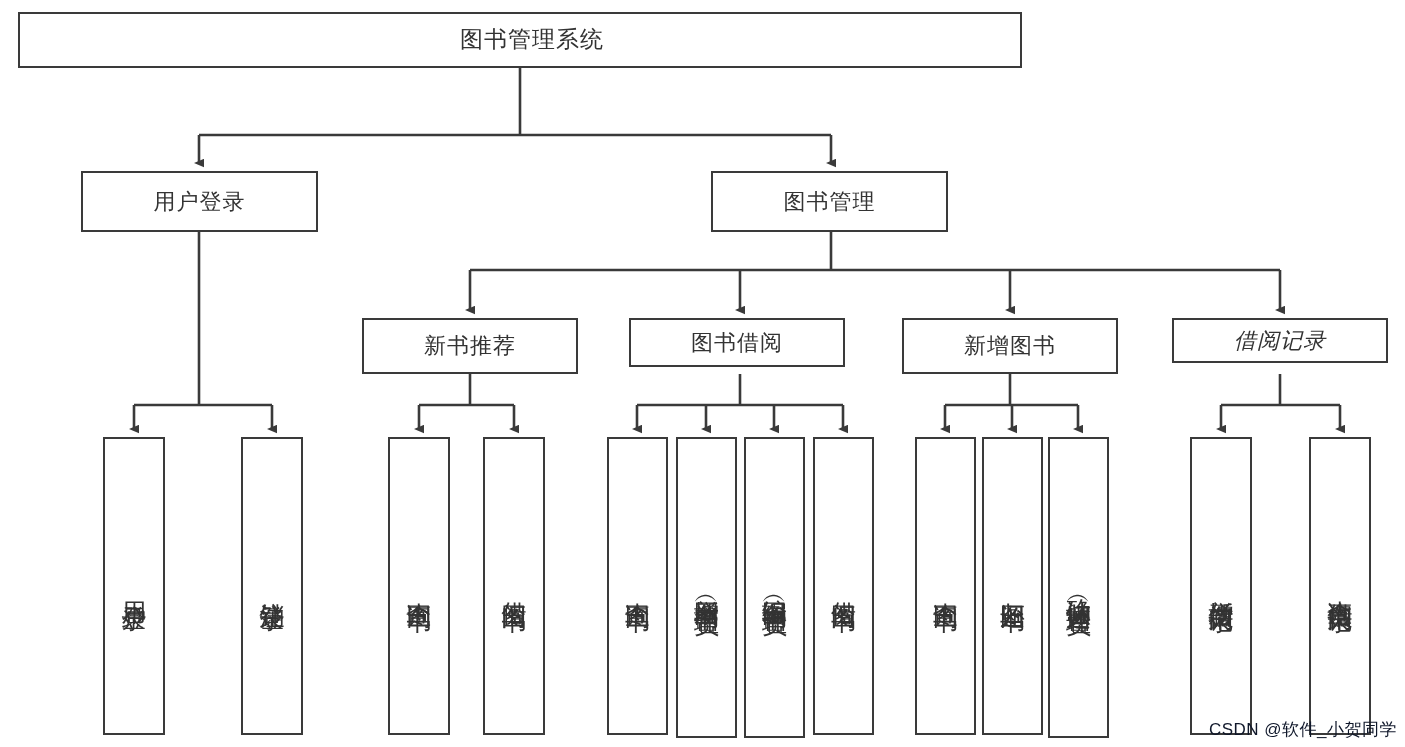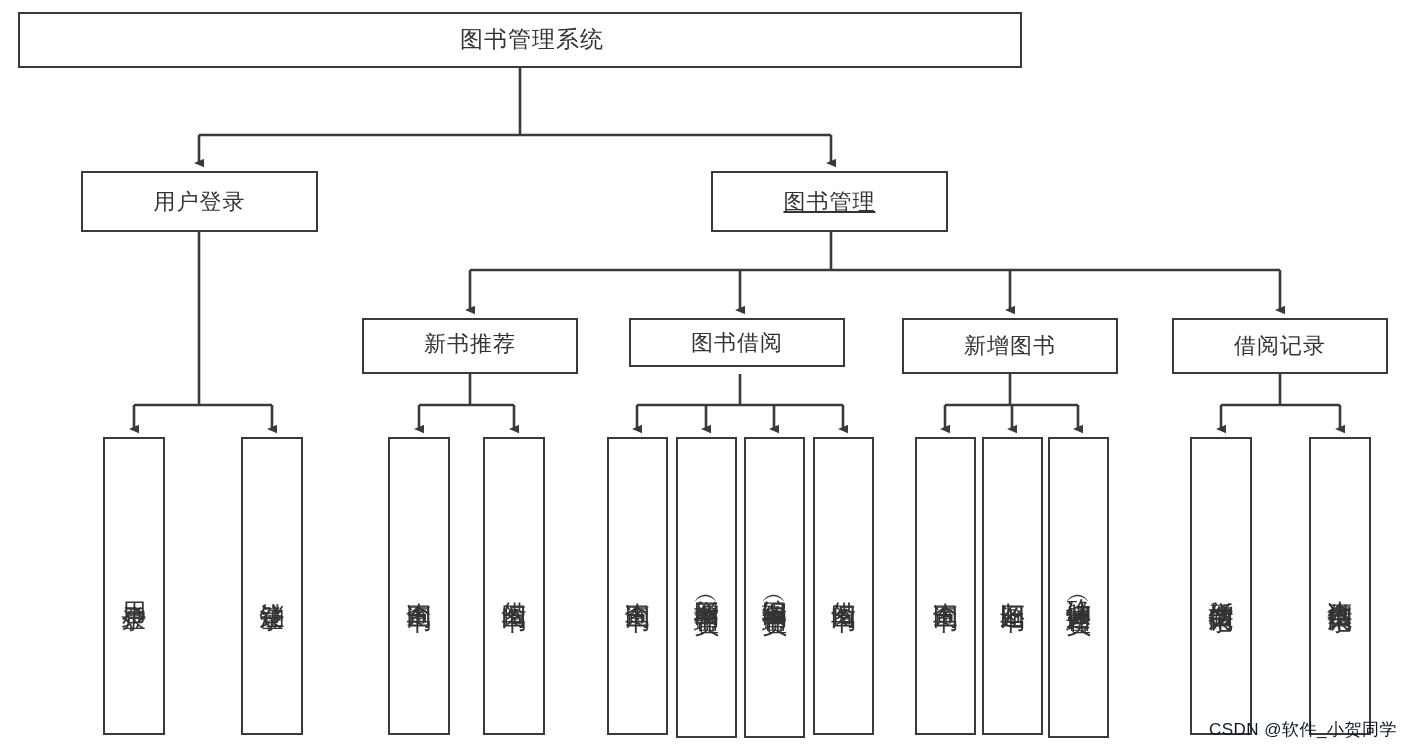--- a/index.html
+++ b/index.html
@@ -125,34 +125,34 @@
     </g>
   </svg>
 
   <div class="node node-root" style="left:18px; top:12px; width:1004px; height:56px;padding-left:24px;">
     <span class="node-h">图书管理系统</span>
   </div>
 
   <div class="node" style="left:81px; top:171px; width:237px; height:61px;">
     <span class="node-h">用户登录</span>
   </div>
-  <div class="node" style="left:711px; top:171px; width:237px; height:61px;text-decoration:underline;">
+  <div class="node" style="left:711px; top:171px; width:237px; height:61px;">
     <span class="node-h">图书管理</span>
   </div>
 
-  <div class="node" style="left:362px; top:318px; width:216px; height:56px;font-family:Liberation Mono, monospace;">
+  <div class="node" style="left:362px; top:318px; width:216px; height:56px;">
     <span class="node-h">新书推荐</span>
   </div>
   <div class="node" style="left:629px; top:318px; width:216px; height:49px;">
     <span class="node-h">图书借阅</span>
   </div>
   <div class="node" style="left:902px; top:318px; width:216px; height:56px;">
     <span class="node-h">新增图书</span>
   </div>
-  <div class="node" style="left:1172px; top:318px; width:216px; height:56px;">
+  <div class="node" style="left:1172px; top:318px; width:216px; height:45px;font-style:italic;">
     <span class="node-h">借阅记录</span>
   </div>
 
   <div class="node leaf" style="left:103px; top:437px; width:62px; height:298px;">
     <span class="node-v">用户登录</span>
   </div>
   <div class="node leaf" style="left:241px; top:437px; width:62px; height:298px;">
     <span class="node-v">注销登录</span>
   </div>
 

